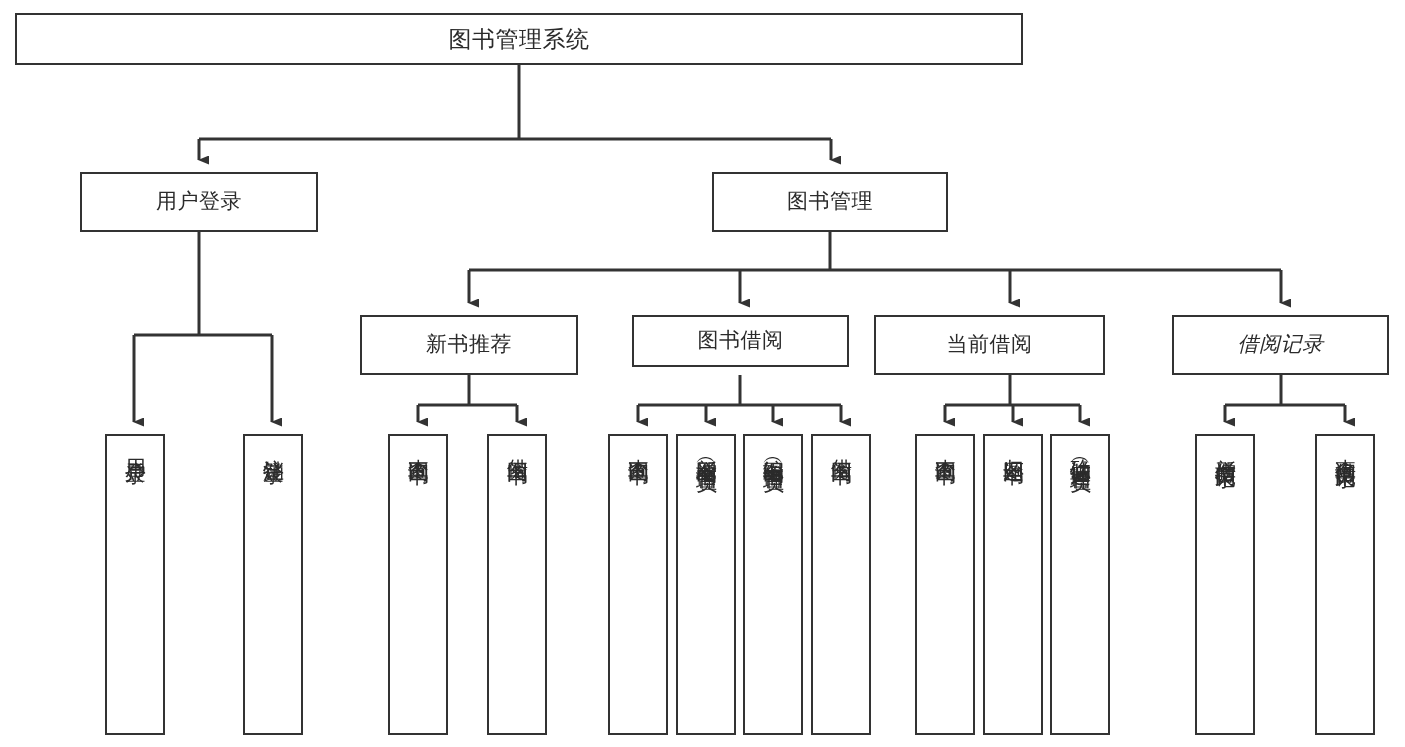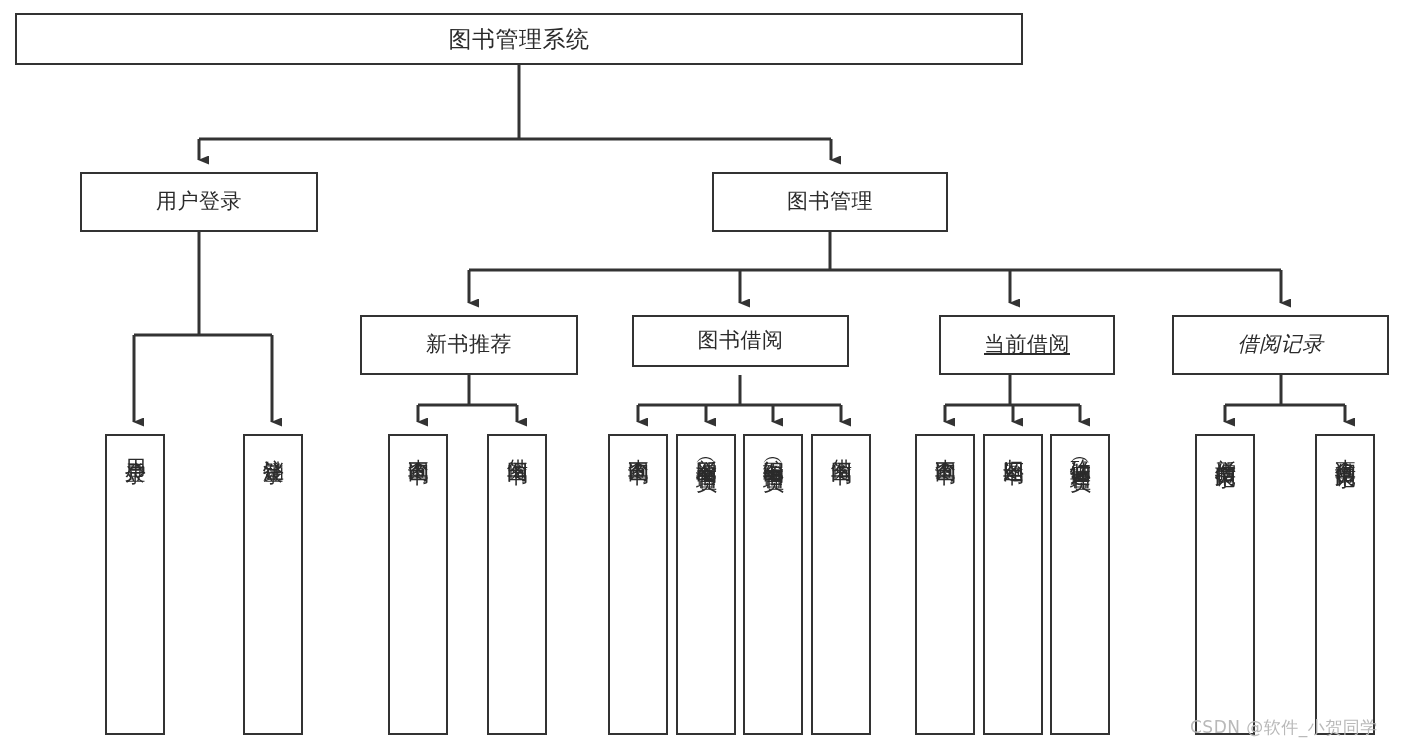--- a/index.html
+++ b/index.html
@@ -130,21 +130,21 @@
   <div class="node lvl1" style="left: 712px; top: 172px; width: 236px; height: 60px; border-color: rgb(51, 51, 51); background: rgb(255, 255, 255); color: rgb(43, 43, 43);">
     <span class="node-label">图书管理</span>
   </div>
 
   <div class="node lvl2" style="left: 360px; top: 315px; width: 218px; height: 60px; border-color: rgb(51, 51, 51); background: rgb(255, 255, 255); color: rgb(43, 43, 43);">
     <span class="node-label">新书推荐</span>
   </div>
   <div class="node lvl2" style="left: 632px; top: 315px; width: 217px; height: 52px; border-color: rgb(51, 51, 51); background: rgb(255, 255, 255); color: rgb(43, 43, 43);">
     <span class="node-label">图书借阅</span>
   </div>
-  <div class="node lvl2" style="left: 939px; top: 315px; width: 176px; height: 60px; border-color: rgb(51, 51, 51); background: rgb(255, 255, 255); color: rgb(43, 43, 43); text-decoration: underline;">
+  <div class="node lvl2" style="left: 874px; top: 315px; width: 231px; height: 60px; border-color: rgb(51, 51, 51); background: rgb(255, 255, 255); color: rgb(43, 43, 43);">
     <span class="node-label">当前借阅</span>
   </div>
   <div class="node lvl2" style="left: 1172px; top: 315px; width: 217px; height: 60px; border-color: rgb(51, 51, 51); background: rgb(255, 255, 255); color: rgb(43, 43, 43); font-style: italic;">
     <span class="node-label">借阅记录</span>
   </div>
 
   <div class="node leaf" style="left: 105px; top: 434px; width: 60px; height: 301px; border-color: rgb(51, 51, 51); background: rgb(255, 255, 255); color: rgb(43, 43, 43);">
     <span class="node-label">用户登录</span>
   </div>
   <div class="node leaf" style="left: 243px; top: 434px; width: 60px; height: 301px; border-color: rgb(51, 51, 51); background: rgb(255, 255, 255); color: rgb(43, 43, 43);">
@@ -177,15 +177,14 @@
   <div class="node leaf" style="left: 1050px; top: 434px; width: 60px; height: 301px; border-color: rgb(51, 51, 51); background: rgb(255, 255, 255); color: rgb(43, 43, 43);">
     <span class="node-label">确认归还（管理员）</span>
   </div>
   <div class="node leaf" style="left: 1195px; top: 434px; width: 60px; height: 301px; border-color: rgb(51, 51, 51); background: rgb(255, 255, 255); color: rgb(43, 43, 43);">
     <span class="node-label">新增借阅记录</span>
   </div>
   <div class="node leaf" style="left: 1315px; top: 434px; width: 60px; height: 301px; border-color: rgb(51, 51, 51); background: rgb(255, 255, 255); color: rgb(43, 43, 43);">
     <span class="node-label">查询借阅记录</span>
   </div>
 
-  <div class="watermark" style="left: 1190px; top: 716px;">CSDN @软件_小贺同学</div>
 
 </div>
 
 </body></html>

